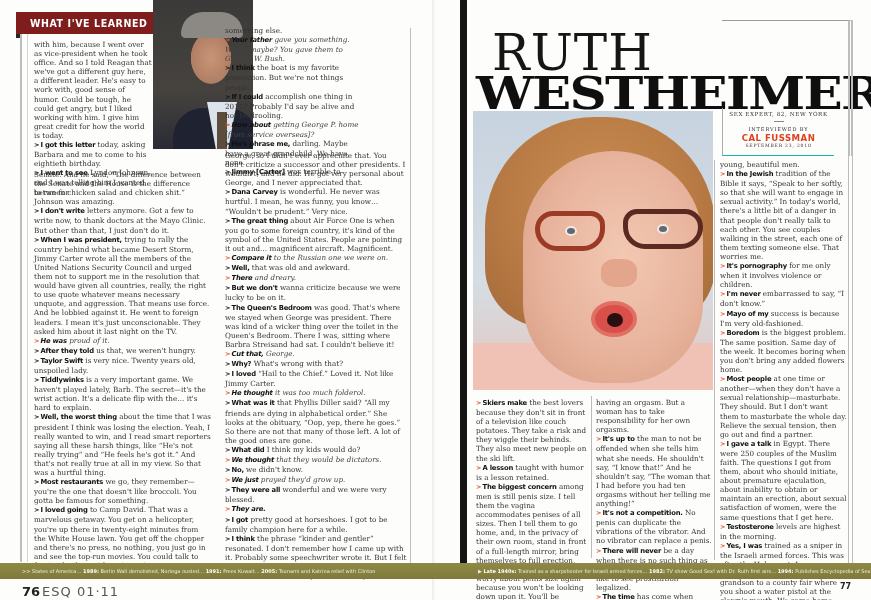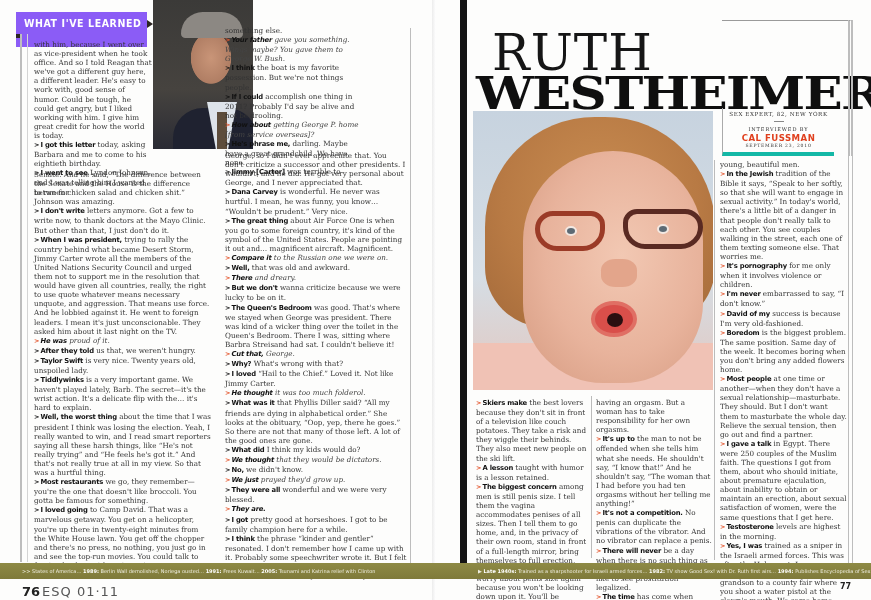--- a/index.html
+++ b/index.html
@@ -6,23 +6,23 @@
   html,body{width:871px;height:600px;background:#fff;overflow:hidden}
   body{position:relative;font-family:"DejaVu Serif","Liberation Serif",serif;color:#2a2a2a}
   .spread{position:absolute;left:0;top:0;width:871px;height:600px;background:#fdfdfc}
   .page{position:absolute;top:0;height:600px}
   .page-left{left:0;width:436px}
   .page-right{left:436px;width:435px}
   .gutter{position:absolute;left:432px;top:0;width:4px;height:600px;background:linear-gradient(90deg,#ececec,#fff)}
   .black-spine{position:absolute;left:460px;top:0;width:7px;height:575px;background:#141414}
 
   
-  .kicker{position:absolute;left:16px;top:12px;height:35px;background:#8b5cf6;color:#fff;
+  .kicker{position:absolute;left:16px;top:12px;height:22px;background:#7f1d1d;color:#fff;
     font-family:"DejaVu Sans Condensed","DejaVu Sans","Liberation Sans",sans-serif;font-weight:bold;
-    font-size:10.5px;letter-spacing:.6px;padding:5px 6px 0 8px;}
+    font-size:10.5px;letter-spacing:.6px;padding:5px 6px 0 14px;}
   .kicker:after{content:"";position:absolute;right:-6px;top:8px;border-left:6px solid #2b2522;border-top:4px solid transparent;border-bottom:4px solid transparent}
   .kicker-tail{position:absolute;left:16px;top:34px;width:6px;height:4px;background:#2b2522}
   .left-rules{position:absolute;left:20px;top:34px;width:8px;height:528px;border-left:2px solid #bdbdbd;border-right:1px solid #d4d4d4}
 
   .bush-photo{position:absolute;left:153px;top:0;width:100px;height:149px;
     background:radial-gradient(ellipse 36px 46px at 58px 58px,#c99578 0%,#b07e64 55%,transparent 57%),
       linear-gradient(180deg,#3b3a38 0%,#46433f 60%,#2a2b34 100%);overflow:hidden}
   .bush-suit{position:absolute;left:20px;top:108px;width:84px;height:44px;background:#1f2230;border-radius:30px 30px 0 0}
   .bush-shirt{position:absolute;left:54px;top:102px;width:30px;height:48px;background:#dde3ea;clip-path:polygon(0 0,100% 0,70% 100%,30% 100%)}
   .bush-tie{position:absolute;left:64px;top:112px;width:10px;height:38px;background:#5d4d3c}
@@ -42,21 +42,21 @@
   .col-l2{left:225px;top:26px;width:142px}
   .col-l2b{left:225px;top:151px;width:182px}
   .frame-l2{position:absolute;left:221px;top:28px;width:190px;height:535px;border-right:1px solid #bdbdbd}
 
   
   .ruth{position:absolute;left:492px;top:28px;font-family:"DejaVu Serif","Liberation Serif",serif;
     font-size:50px;line-height:50px;color:#161616;letter-spacing:1px;font-weight:normal}
   .west{position:absolute;left:476px;top:72px;font-family:"DejaVu Serif","Liberation Serif",serif;
     font-size:44px;line-height:44px;color:#0f0f0f;font-weight:900;letter-spacing:-1.5px;transform:scaleX(1.17);transform-origin:left}
   .credit-box{position:absolute;left:722px;top:20px;width:130px;height:136px;border-top:1px solid #9a9a9a;border-right:3px double #bdbdbd}
-  .credit-inner{position:absolute;left:722px;top:108px;width:112px;height:48px;border-left:1px solid #aaa;border-bottom:4px solid #14b8a6;text-align:center}
+  .credit-inner{position:absolute;left:722px;top:108px;width:112px;height:48px;border-left:1px solid #aaa;border-bottom:1px solid #14b8a6;text-align:center}
   .subject{font-size:5.6px;letter-spacing:.6px;margin-top:3px;color:#333}
   .dash{width:10px;height:1px;background:#888;margin:4px auto 4px}
   .iby{font-size:5px;letter-spacing:.9px;color:#333}
   .writer{font-family:"DejaVu Sans Condensed","DejaVu Sans",sans-serif;font-weight:bold;font-size:9.5px;color:#e0401e;letter-spacing:.5px;line-height:11px}
   .date{font-size:4.5px;letter-spacing:.8px;color:#333}
   .right-frame{position:absolute;left:848px;top:20px;width:5px;height:552px;border-left:1px solid #bdbdbd;border-right:1px solid #bdbdbd}
 
   .ruth-photo{position:absolute;left:473px;top:111px;width:240px;height:279px;overflow:hidden;
     background:linear-gradient(180deg,#c7d3df 0%,#d5dde4 60%,#e3c7bf 100%)}
   .r-hair{position:absolute;left:12px;top:6px;width:230px;height:210px;border-radius:110px 110px 60px 60px;background:radial-gradient(ellipse at 50% 40%,#c98d52 0%,#b87a44 60%,#a46a3a 100%)}
@@ -182,21 +182,21 @@
     <div class="r-nose"></div>
     <div class="r-mouth"></div>
   </div>
 
   <div class="divider-r3"></div>
   <div class="col col-r3">
       <p><span>young, beautiful men.</span></p>
       <p><span class="arrow orange">&gt;</span><span class="lead">In the Jewish</span><span> tradition of the Bible it says, “Speak to her softly, so that she will want to engage in sexual activity.” In today's world, there's a little bit of a danger in that people don't really talk to each other. You see couples walking in the street, each one of them texting someone else. That worries me.</span></p>
       <p><span class="arrow orange">&gt;</span><span class="lead">It's pornography</span><span> for me only when it involves violence or children.</span></p>
       <p><span class="arrow orange">&gt;</span><span class="lead">I'm never</span><span> embarrassed to say, “I don't know.”</span></p>
-      <p><span class="arrow orange">&gt;</span><span class="lead">David of my</span><span> success is because I'm very old-fashioned.</span></p>
+      <p><span class="arrow orange">&gt;</span><span class="lead">Mayo of my</span><span> success is because I'm very old-fashioned.</span></p>
       <p><span class="arrow orange">&gt;</span><span class="lead">Boredom</span><span> is the biggest problem. The same position. Same day of the week. It becomes boring when you don't bring any added flowers home.</span></p>
       <p><span class="arrow orange">&gt;</span><span class="lead">Most people</span><span> at one time or another—when they don't have a sexual relationship—masturbate. They should. But I don't want them to masturbate the whole day. Relieve the sexual tension, then go out and find a partner.</span></p>
       <p><span class="arrow orange">&gt;</span><span class="lead">I gave a talk</span><span> in Egypt. There were 250 couples of the Muslim faith. The questions I got from them, about who should initiate, about premature ejaculation, about inability to obtain or maintain an erection, about sexual satisfaction of women, were the same questions that I get here.</span></p>
       <p><span class="arrow orange">&gt;</span><span class="lead">Testosterone</span><span> levels are highest in the morning.</span></p>
       <p><span class="arrow orange">&gt;</span><span class="lead">Yes, I was</span><span> trained as a sniper in the Israeli armed forces. This was after the Holocaust. I was a very good shooter. I once went with my grandson to a county fair where you shoot a water pistol at the clown's mouth. We came home with twelve stuffed animals and a goldfish.</span></p>
     </div>
   <div class="col col-r1">
       <p><span class="arrow orange">&gt;</span><span class="lead">Skiers make</span><span> the best lovers because they don't sit in front of a television like couch potatoes. They take a risk and they wiggle their behinds. They also meet new people on the ski lift.</span></p>
       <p><span class="arrow orange">&gt;</span><span class="lead">A lesson</span><span> taught with humor is a lesson retained.</span></p>
       <p><span class="arrow orange">&gt;</span><span class="lead">The biggest concern</span><span> among men is still penis size. I tell them the vagina accommodates penises of all sizes. Then I tell them to go home, and, in the privacy of their own room, stand in front of a full-length mirror, bring themselves to full erection, and admire. You will never worry about penis size again because you won't be looking down upon it. You'll be looking at it from straight ahead.</span></p>

